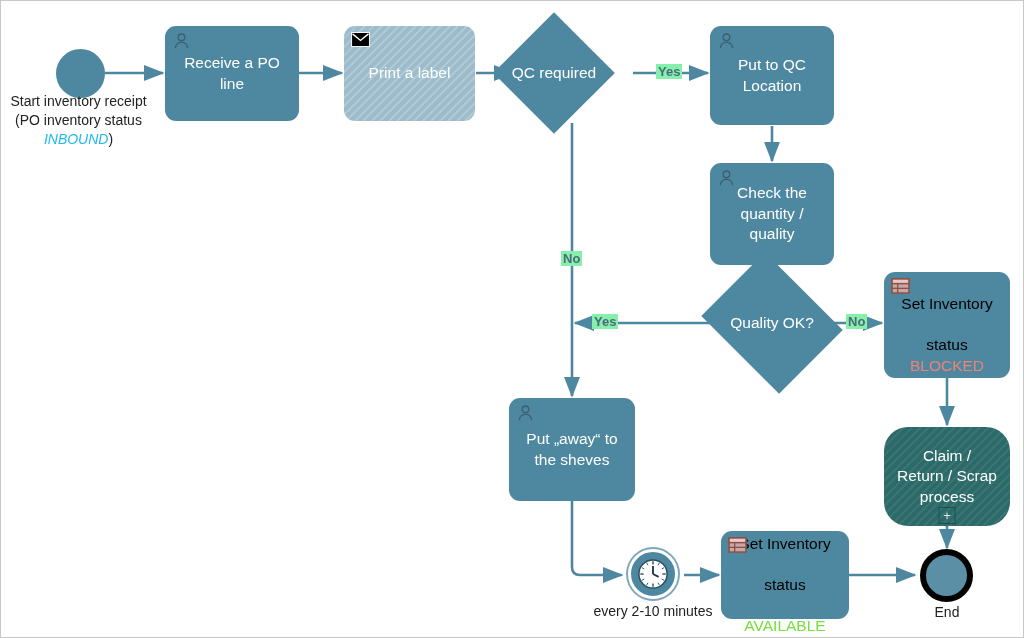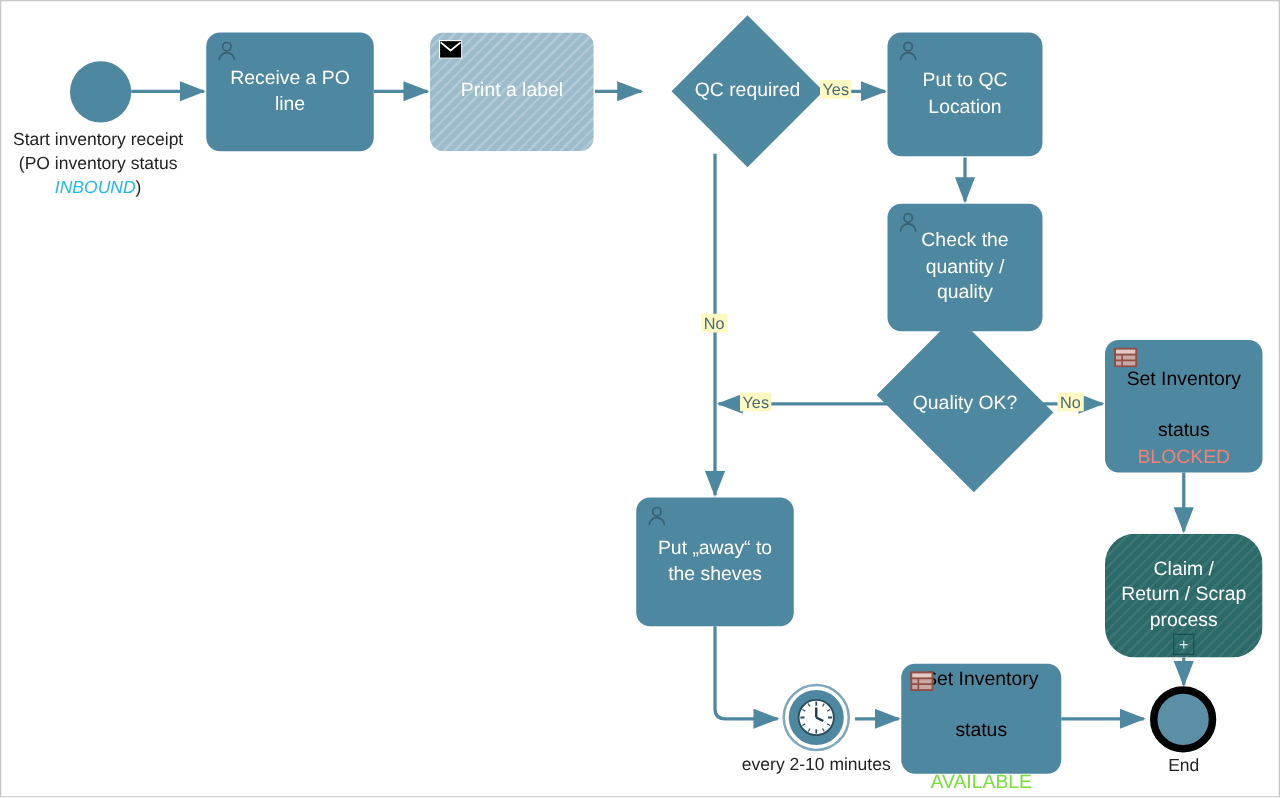--- a/index.html
+++ b/index.html
@@ -132,23 +132,24 @@
     position: absolute;
     text-align: center;
     color: #222222;
     font-size: 14px;
     line-height: 1.35;
   }
   .edge-label {
     position: absolute;
     color: #4a6b78;
     font-size: 13px;
-    background: #fef9c3;
+    background: #86efac;
     padding: 0 2px;
     white-space: nowrap;
+    font-weight: bold;
   }
   .hl-inbound { color: #22b8ef; font-style: italic; }
   .hl-blocked { color: #ef8274; }
   .hl-available { color: #76e038; }
 </style>
 </head>
 <body>
 
 <div id="canvas">
 
@@ -184,21 +185,21 @@
 
       <path d="M571,500 L571,566 Q571,574 579,574 L621,574"></path>
 
       <path d="M683,574 L718,574"></path>
 
       <path d="M848,574 L914,574"></path>
     </g>
   </svg>
 
   <div class="node start-event" style="left:55px; top:48px; width:49px; height:49px;"></div>
-  <div class="caption" style="left:0px; top:101px; width:155px;">
+  <div class="caption" style="left:0px; top:91px; width:155px;">
     <span>Start inventory receipt</span><br>
     <span>(PO inventory status</span><br>
     <span class="hl-inbound">INBOUND</span><span>)</span>
   </div>
 
   <div class="node task" style="left:164px; top:25px; width:134px; height:95px;">
     <span class="task-icon">
       <svg viewBox="0 0 20 20" width="19" height="19" xmlns="http://www.w3.org/2000/svg">
         <circle cx="10" cy="5.6" r="3.5" fill="none" stroke="#3a5f70" stroke-width="1.4"></circle>
         <path d="M3.6,17 a6.4,6.4 0 0 1 12.8,0" fill="none" stroke="#3a5f70" stroke-width="1.4"></path>
@@ -211,21 +212,21 @@
   <div class="node task hatched" style="left:343px; top:25px; width:131px; height:95px;">
     <span class="task-icon">
       <svg viewBox="0 0 20 16" width="19" height="15" xmlns="http://www.w3.org/2000/svg">
         <rect x="0.5" y="0.5" width="19" height="15" fill="#000000" stroke="#ffffff" stroke-width="1"></rect>
         <path d="M1.5,2 L10,9 L18.5,2" fill="none" stroke="#ffffff" stroke-width="1.5"></path>
       </svg>
     </span>
     <span class="label">Print a label</span>
   </div>
 
-  <div class="node gateway" style="left:554px; top:29px; width:86px; height:86px;">
+  <div class="node gateway" style="left:510px; top:29px; width:86px; height:86px;">
     <span class="diamond"></span>
     <span class="label">QC required</span>
   </div>
   <div class="edge-label" style="left:655px; top:63px;">Yes</div>
   <div class="edge-label" style="left:560px; top:250px;">No</div>
 
   <div class="node task" style="left:709px; top:25px; width:124px; height:99px;">
     <span class="task-icon">
       <svg viewBox="0 0 20 20" width="19" height="19" xmlns="http://www.w3.org/2000/svg">
         <circle cx="10" cy="5.6" r="3.5" fill="none" stroke="#3a5f70" stroke-width="1.4"></circle>

